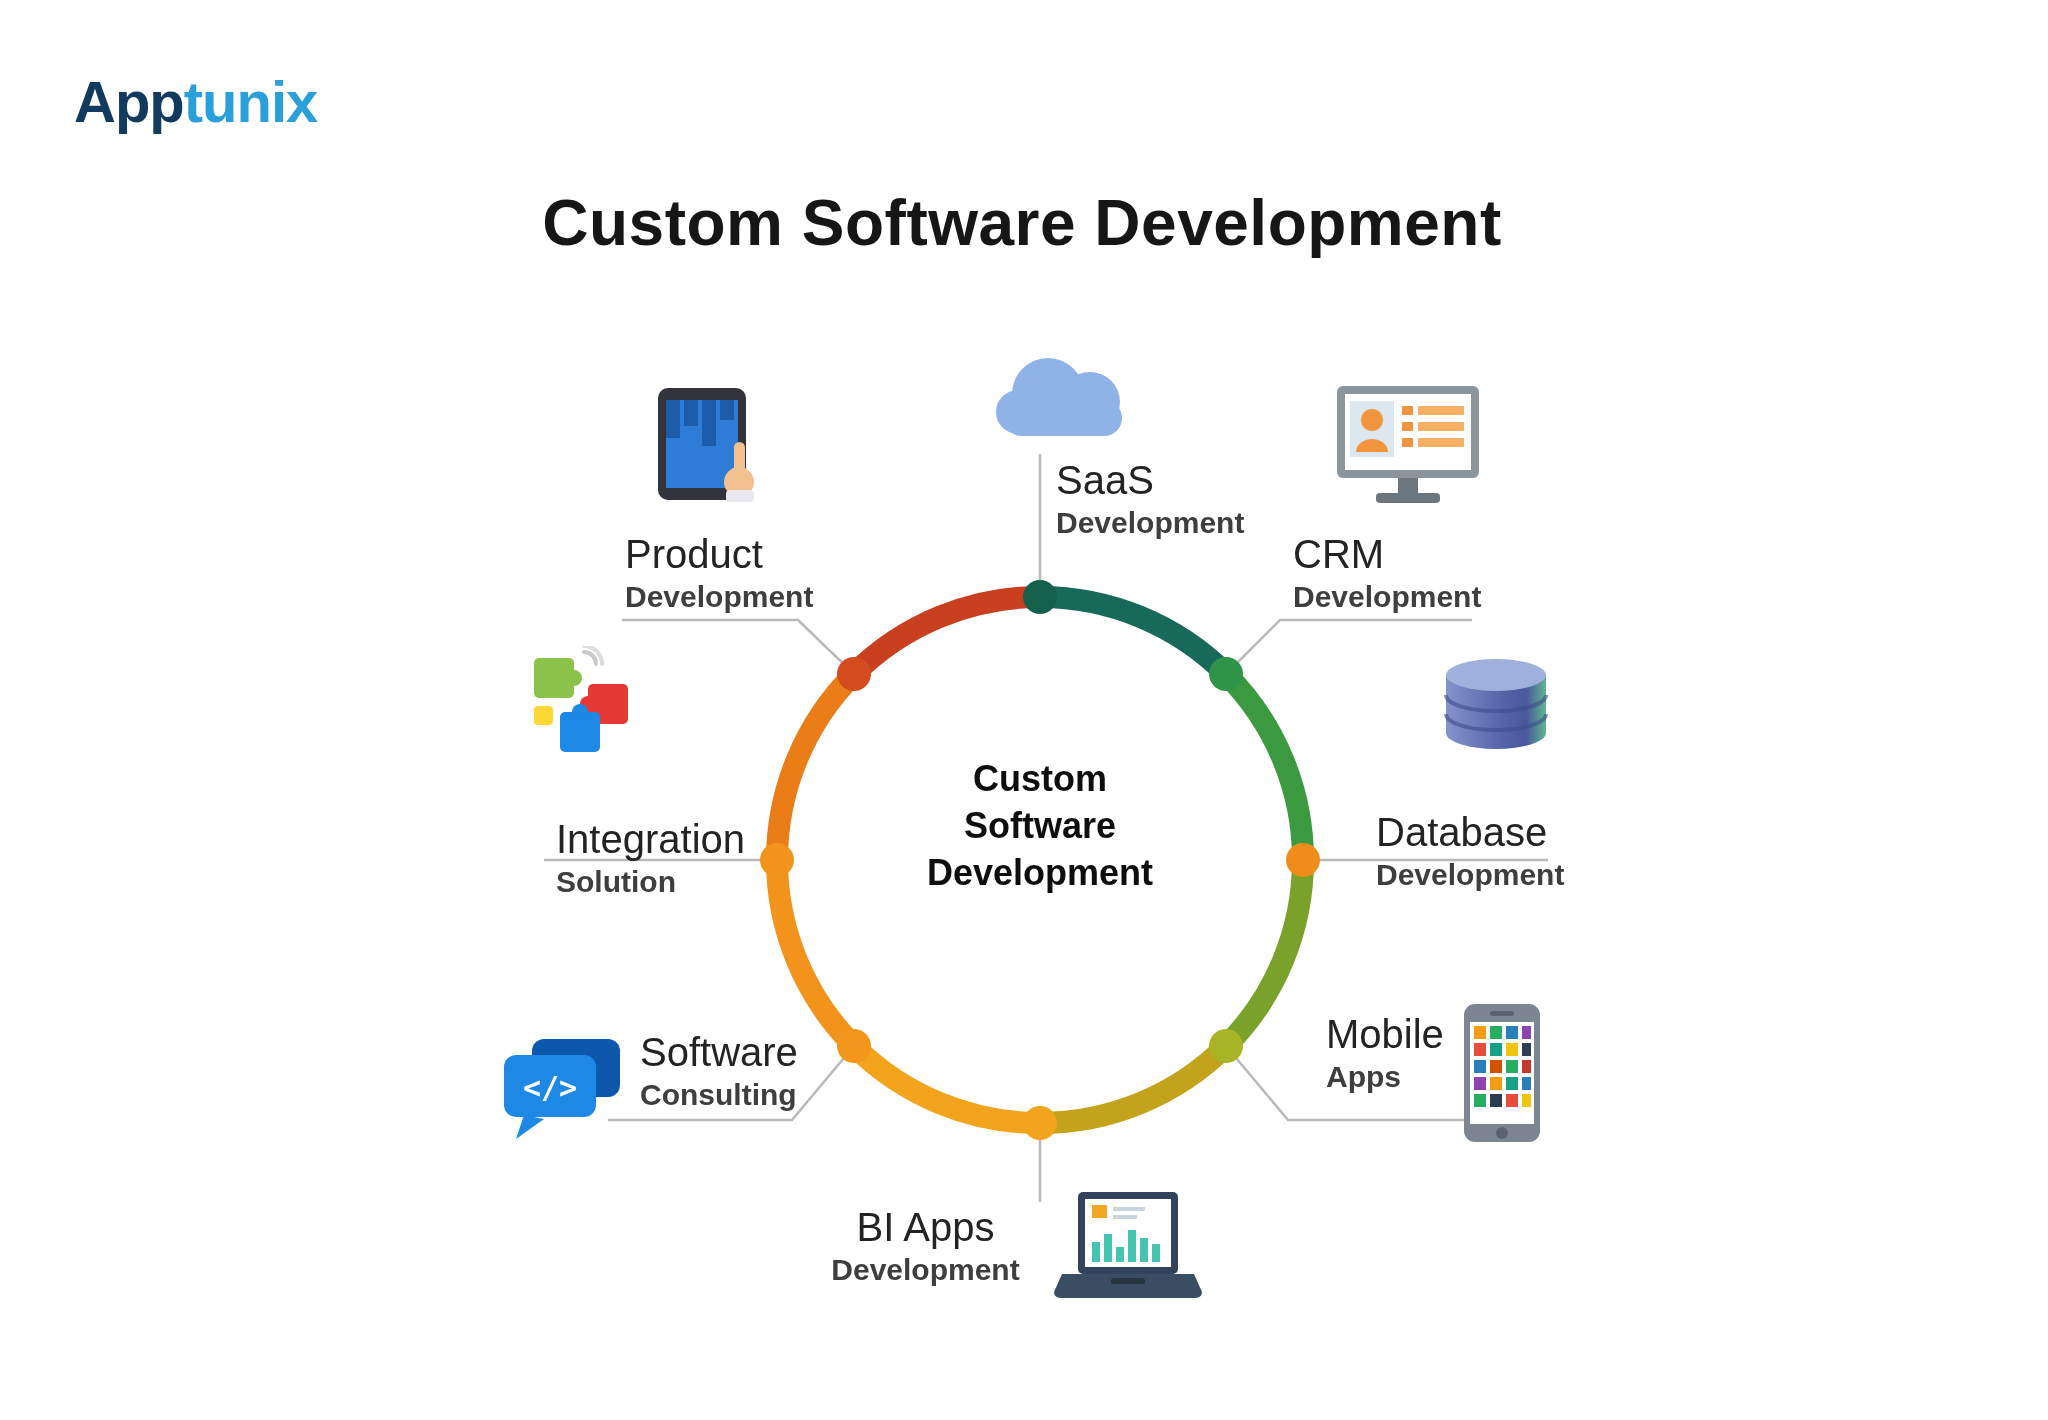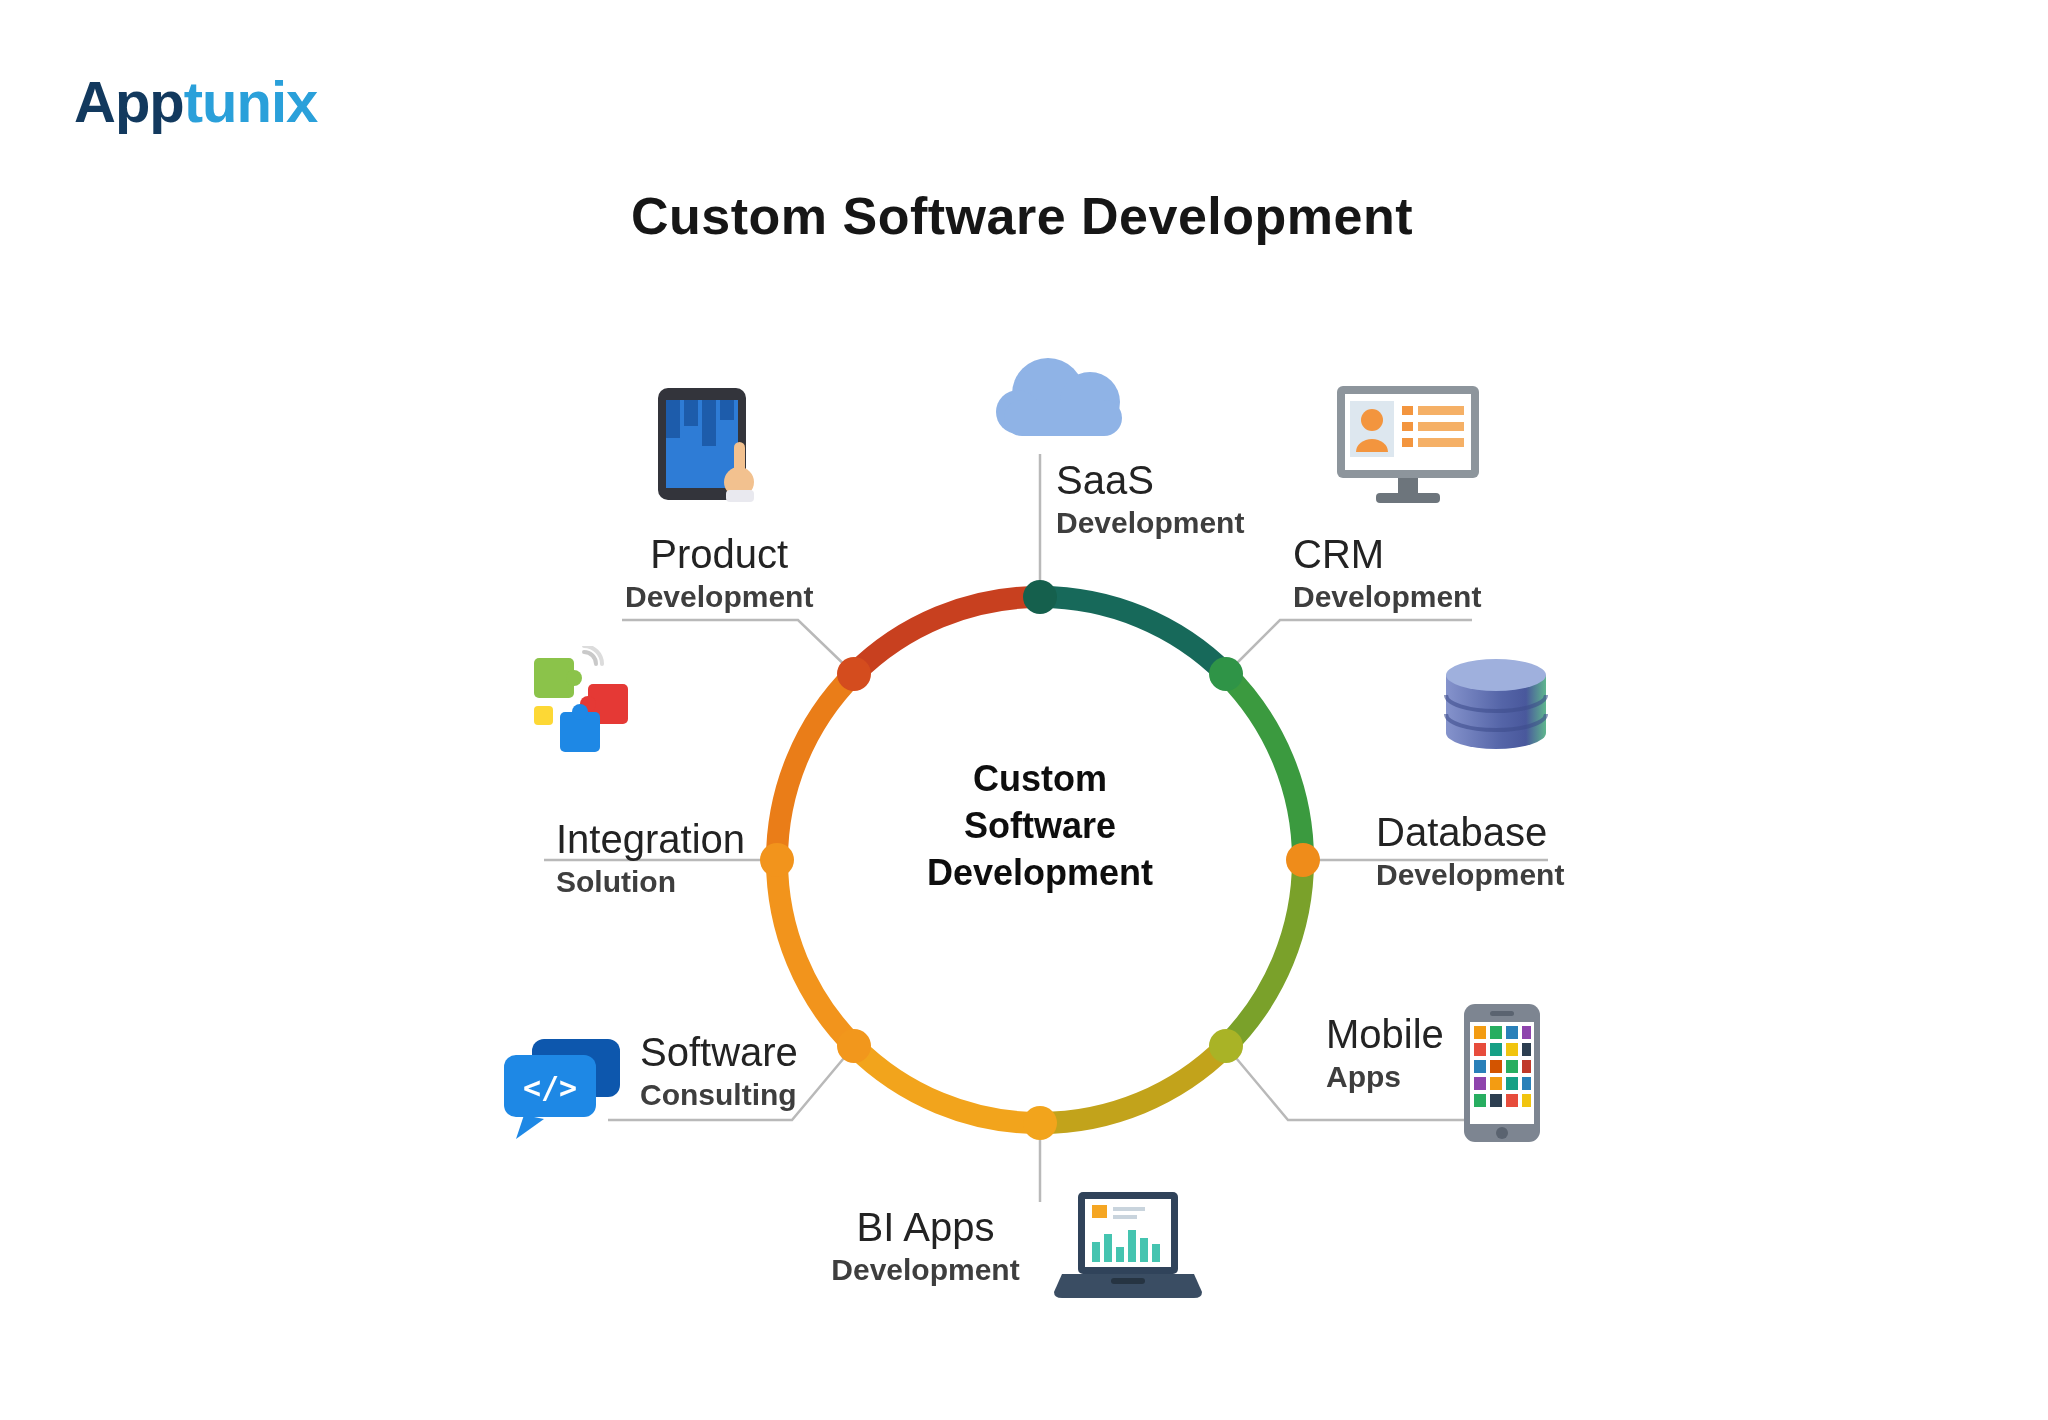--- a/index.html
+++ b/index.html
@@ -4,35 +4,35 @@
 <style>
   * { margin:0; padding:0; box-sizing:border-box; }
   html,body { background:#ffffff; font-family:"Liberation Sans", sans-serif; }
   .canvas { position:relative; width:2044px; height:1420px; background:#ffffff; overflow:hidden;border-radius:27px; }
 
   .logo { position:absolute; left:74px; top:68px; font-size:58px; font-weight:bold; letter-spacing:-1px; }
   .logo .p1 { color:#12395e; }
   .logo .p2 { color:#2aa0da; }
 
   .title { position:absolute; left:0; right:0; top:186px; text-align:center;
-           font-size:52px; font-weight:bold; color:#161616; letter-spacing:0.5px; }
+           font-size:64px; font-weight:bold; color:#161616; letter-spacing:0.5px; }
 
   .diagram-svg { position:absolute; left:0; top:0; width:2048px; height:1420px; }
 
   .center-label { position:absolute; left:790px; top:756px; width:500px; text-align:center;
                   font-size:36px; font-weight:bold; color:#0e0e0e; line-height:1.3; }
 
   .node-label { position:absolute; line-height:1.12; }
   .node-label .main { font-size:40px; font-weight:normal; color:#232323; }
   .node-label .sub  { font-size:30px; font-weight:600; color:#3e3e3e; margin-top:3px; }
 
   .icon { position:absolute; }
   .icon svg { width:100%; height:100%; display:block; }
 
-  .lbl-product     { left:625px;  top:532px;text-align:center; }
+  .lbl-product     { left:625px;  top:532px; }
   .lbl-saas        { left:1056px; top:458px; }
   .lbl-crm         { left:1293px; top:532px; }
   .lbl-database    { left:1376px; top:810px; }
   .lbl-integration { left:556px;  top:770px;margin-top:47px; }
   .lbl-mobile      { left:1326px; top:1012px; }
   .lbl-software    { left:640px;  top:1030px; }
   .lbl-bi          { left:828px;  top:1205px; width:195px; text-align:center; }
 
   .icon-tablet   { left:638px;  top:386px;  width:128px; height:120px; }
   .icon-cloud    { left:982px;  top:338px;  width:162px; height:114px; }

